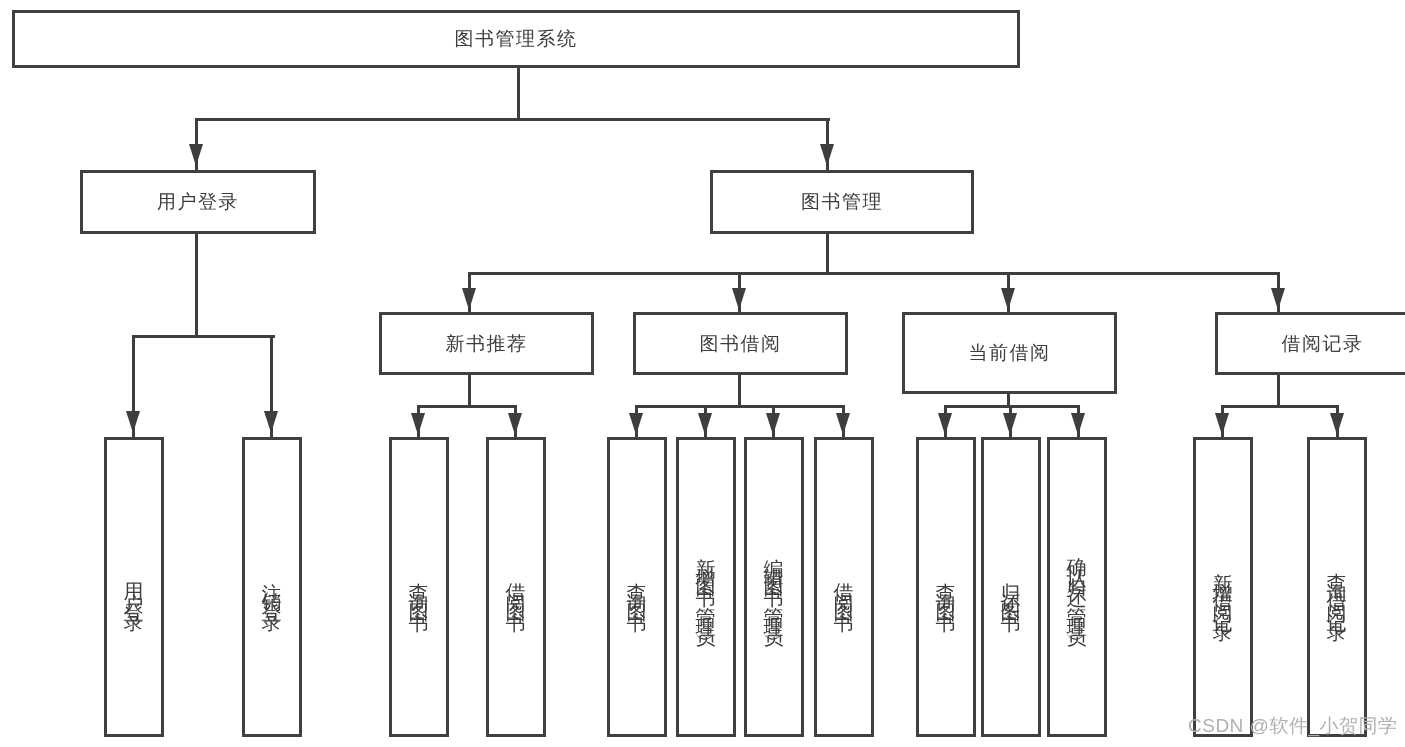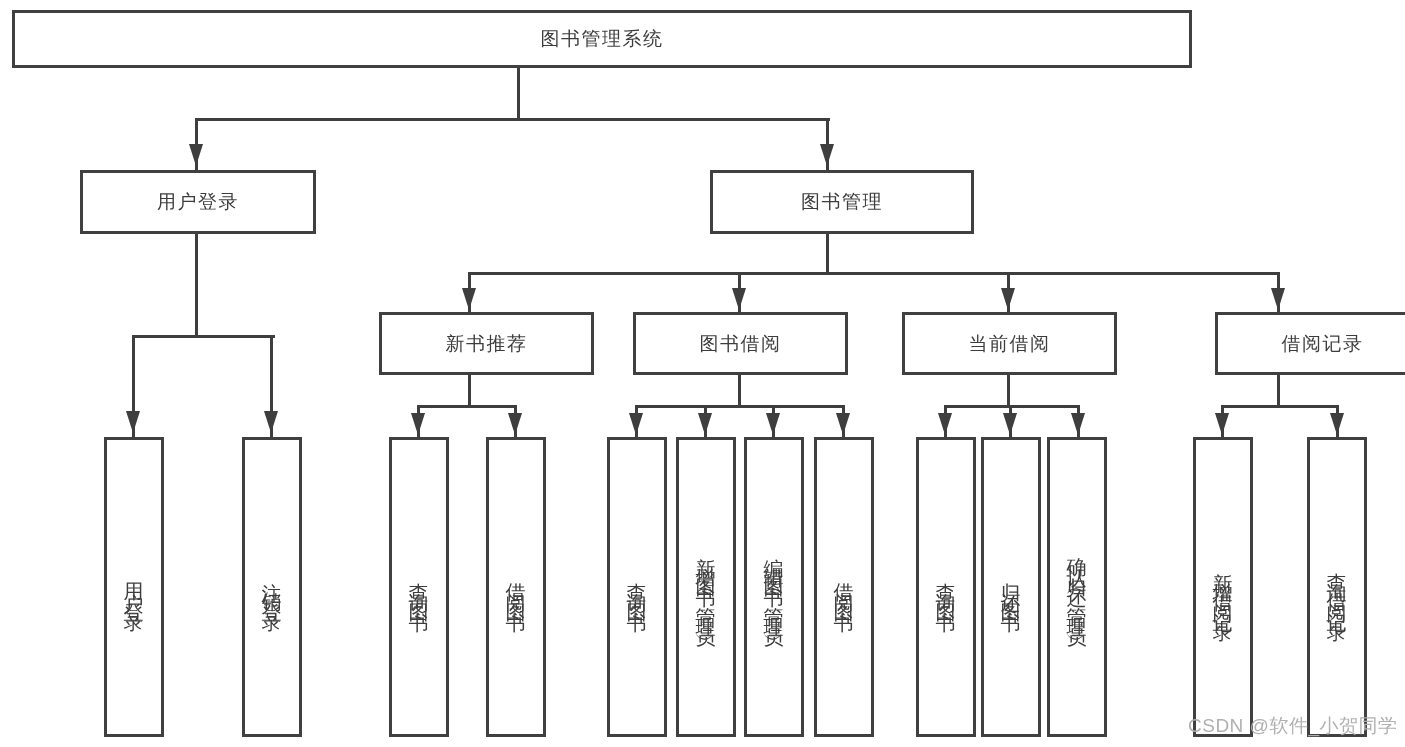--- a/index.html
+++ b/index.html
@@ -126,38 +126,38 @@
   <div class="arrowhead" style="left:1003px; top:413px;"></div>
   <div class="arrowhead" style="left:1071px; top:413px;"></div>
 
   <div class="vline" style="left:1277px; top:375px; height:33px;"></div>
   <div class="hline" style="top:405px; left:1221px; width:118px;"></div>
   <div class="vline" style="left:1221px; top:405px; height:32px;"></div>
   <div class="vline" style="left:1336px; top:405px; height:32px;"></div>
   <div class="arrowhead" style="left:1215px; top:413px;"></div>
   <div class="arrowhead" style="left:1330px; top:413px;"></div>
 
-  <div class="box hbox" style="left:12px; top:10px; width:1180px; height:58px;">
+  <div class="box hbox" style="left:12px; top:10px; width:1008px; height:58px;">
     <span>图书管理系统</span>
   </div>
 
   <div class="box hbox" style="left:80px; top:170px; width:236px; height:64px;">
     <span>用户登录</span>
   </div>
   <div class="box hbox" style="left:710px; top:170px; width:264px; height:64px;">
     <span>图书管理</span>
   </div>
 
   <div class="box hbox" style="left:363px; top:312px; width:215px; height:63px;margin-left:16px;">
     <span>新书推荐</span>
   </div>
   <div class="box hbox" style="left:633px; top:312px; width:215px; height:63px;">
     <span>图书借阅</span>
   </div>
-  <div class="box hbox" style="left:902px; top:312px; width:215px; height:63px;">
+  <div class="box hbox" style="left:902px; top:312px; width:215px; height:82px;">
     <span>当前借阅</span>
   </div>
   <div class="box hbox" style="left:1171px; top:312px; width:215px; height:63px;margin-left:44px;">
     <span>借阅记录</span>
   </div>
 
   <div class="box vbox" style="left:104px; top:437px; width:60px; height:300px;">
     <span>用户登录</span>
   </div>
   <div class="box vbox" style="left:242px; top:437px; width:60px; height:300px;">

